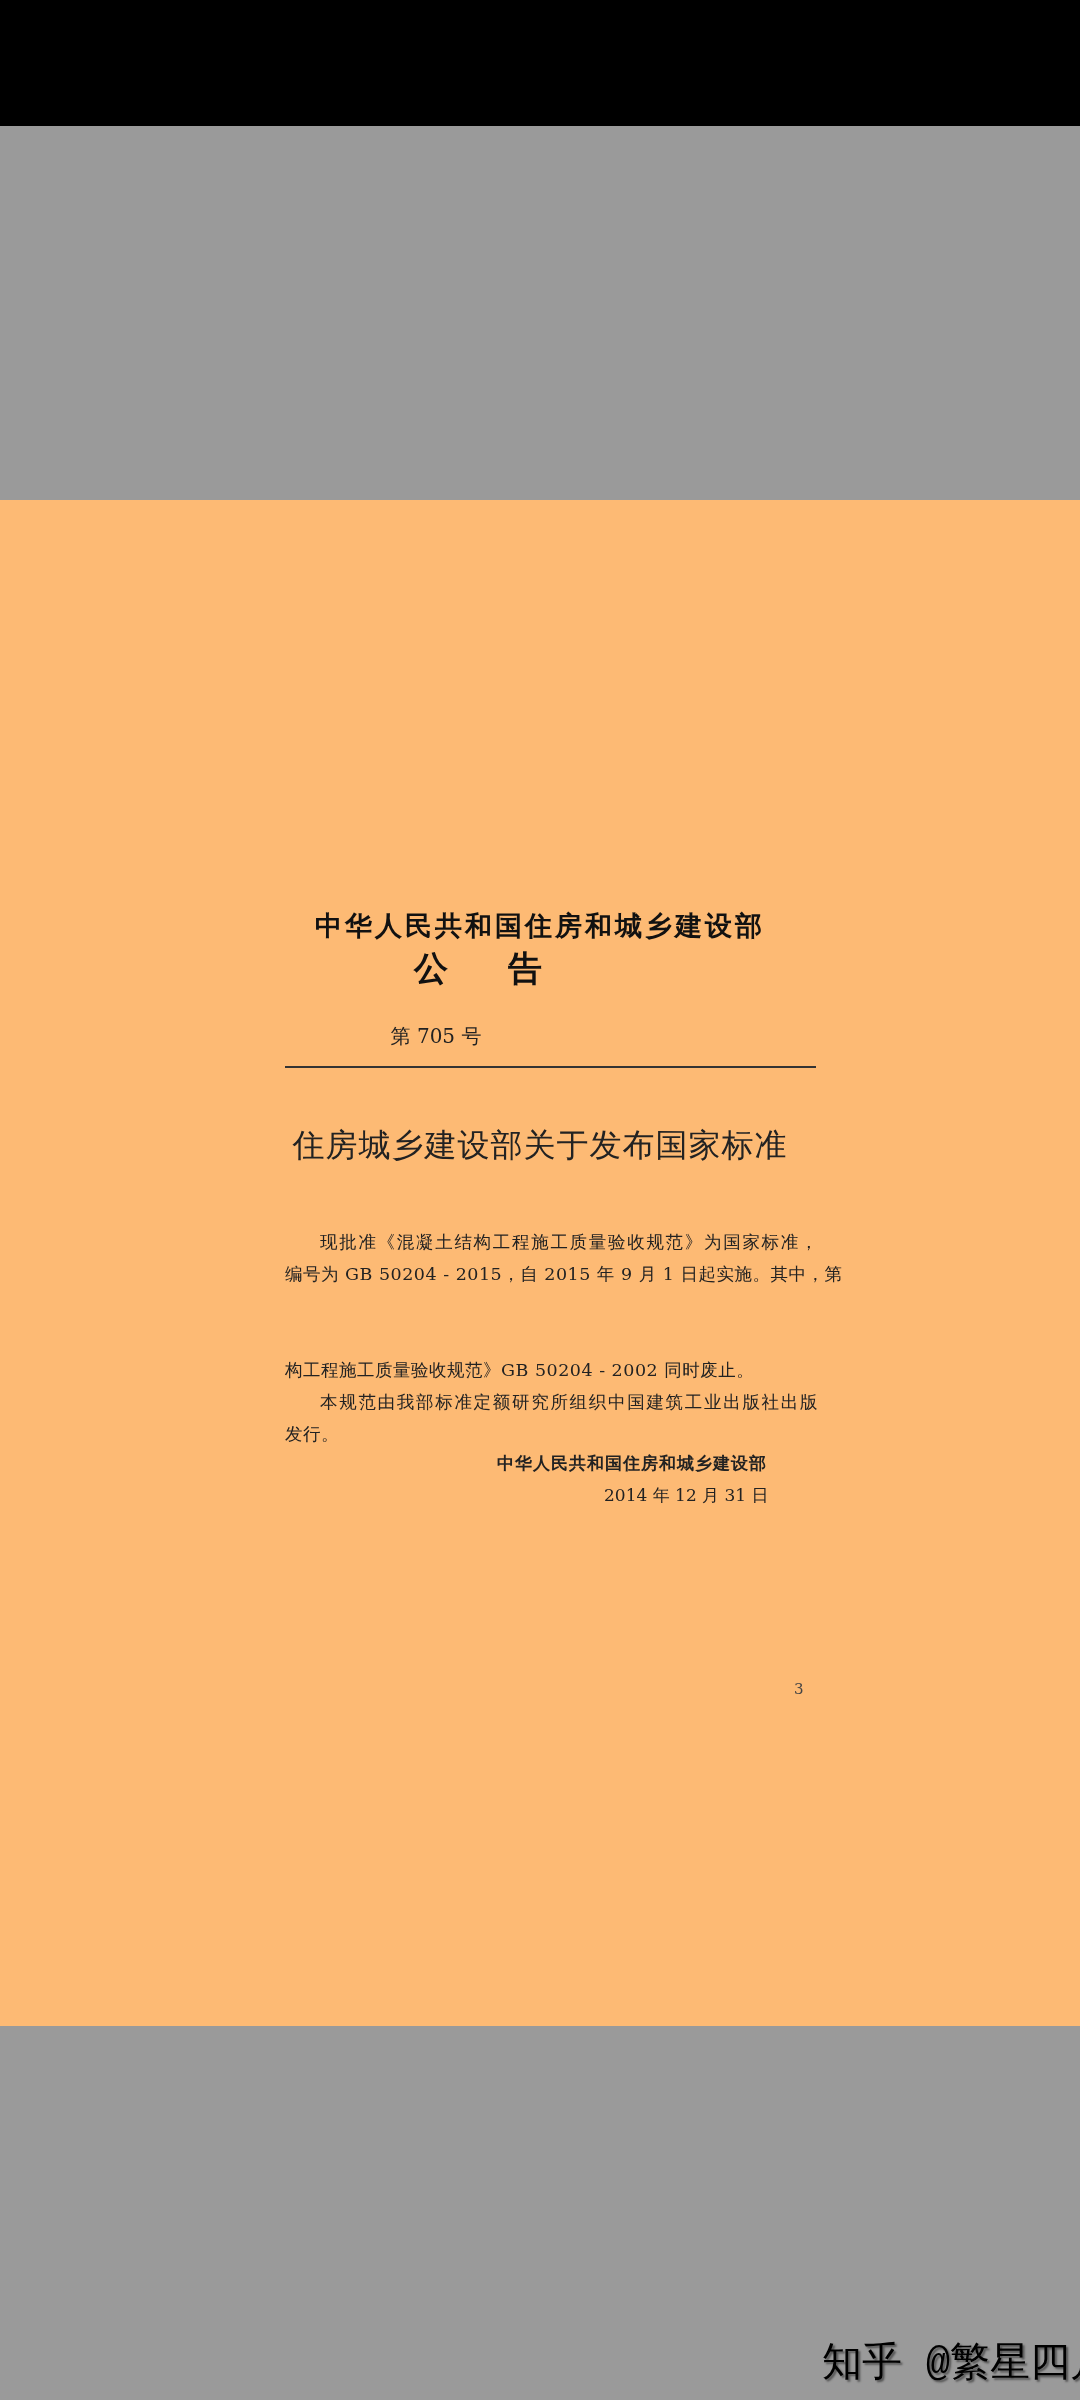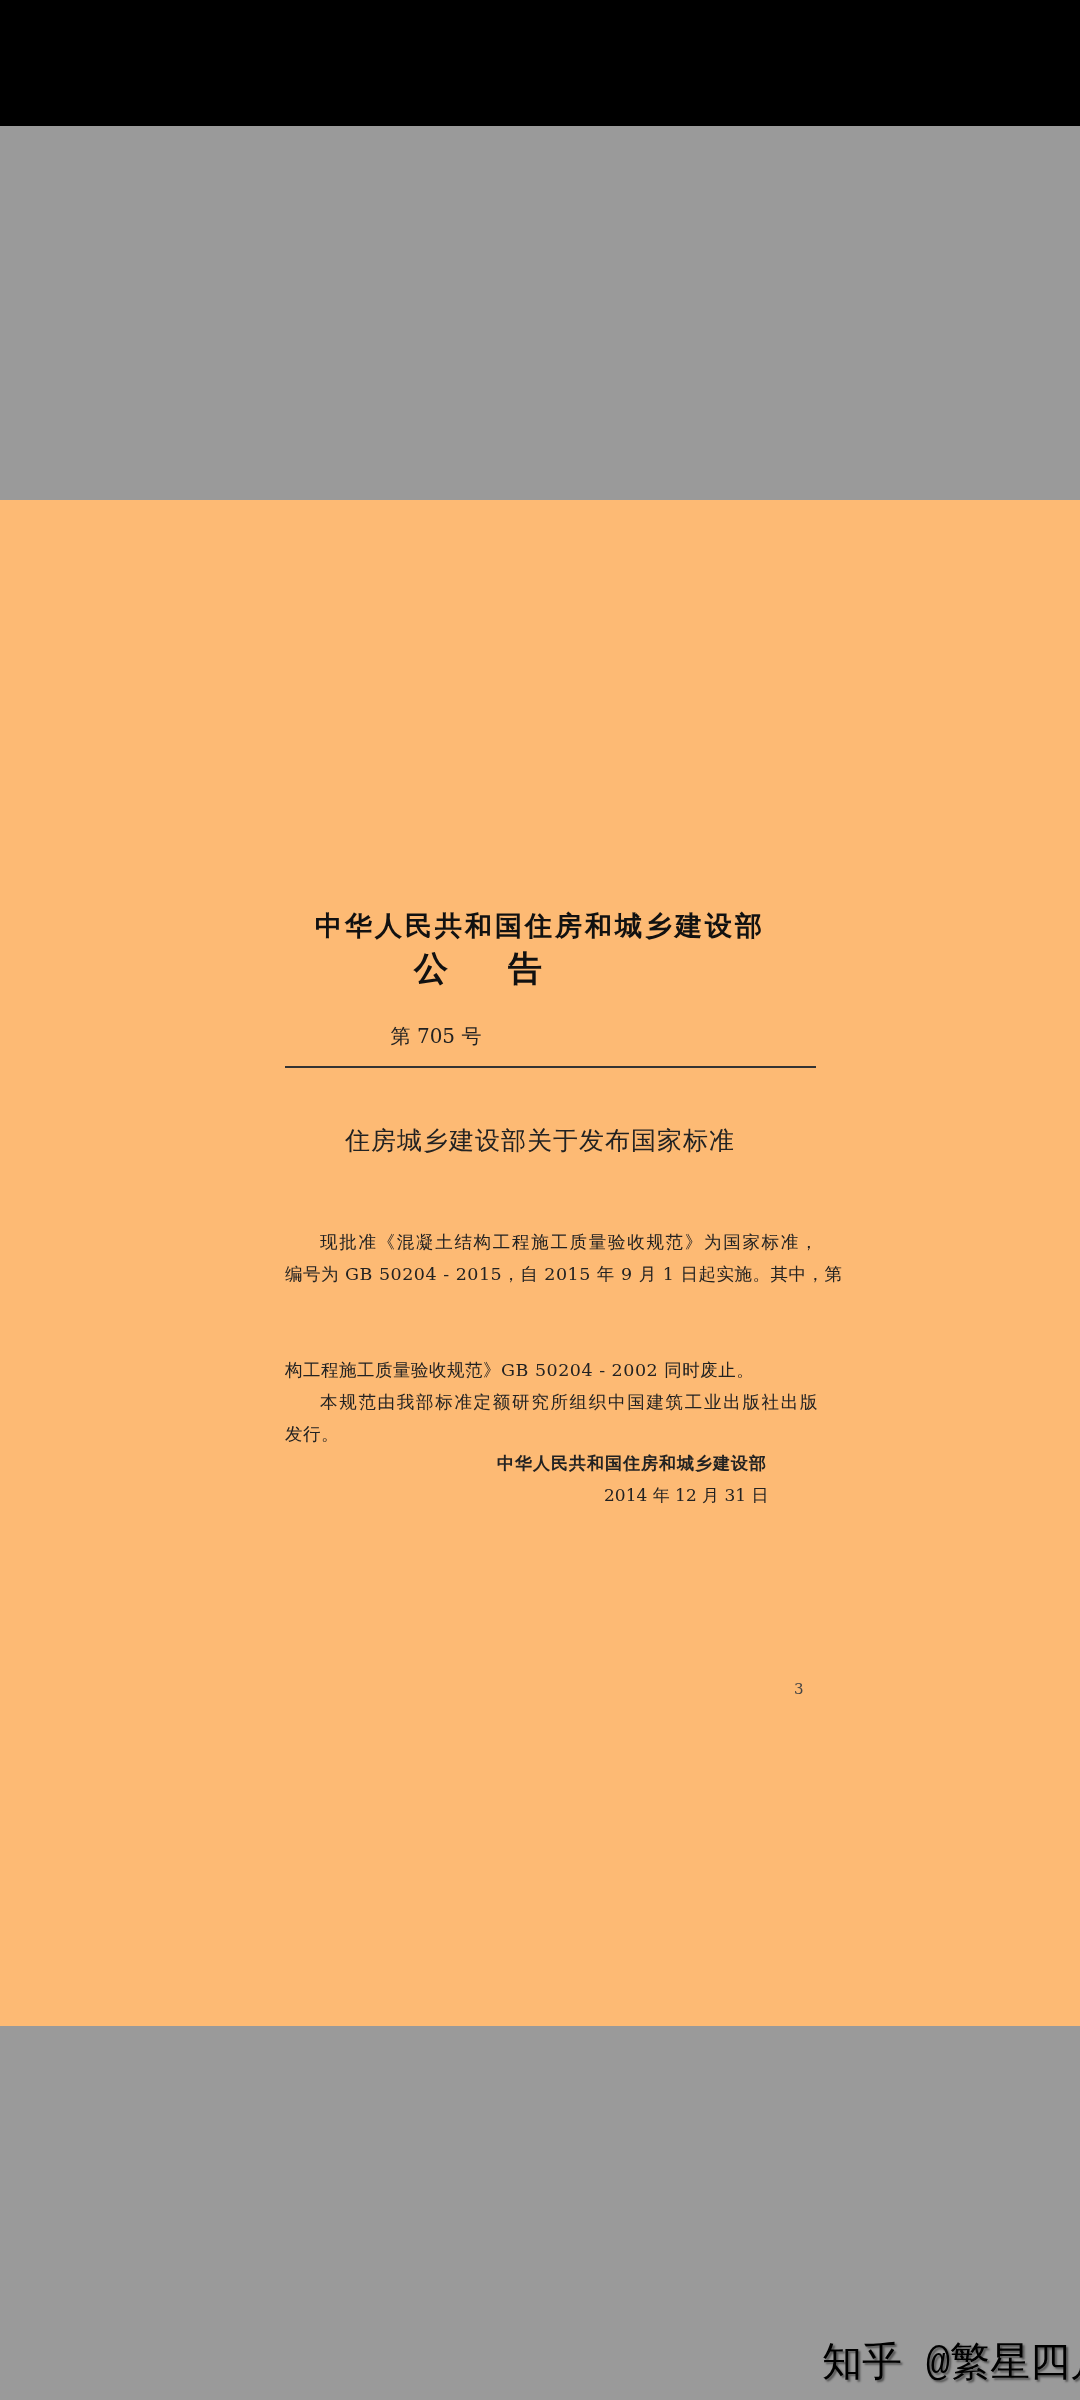--- a/index.html
+++ b/index.html
@@ -64,21 +64,21 @@
       color: #222;
     }
     .rule {
       position: absolute;
       left: 285px; top: 566px;
       width: 531px; height: 2px;
       background: #333;
     }
     .heading {
       left: 0; width: 1080px; text-align: center;
-      font-size: 25px;
+      font-size: 32px;
       color: #222;
       letter-spacing: 1px;
     }
     .heading.l1 { top: 624px; }
     .heading.l2 { top: 662px; }
     .body-line {
       left: 285px;
       width: 533px;
       font-size: 17.5px;
       color: #222;

